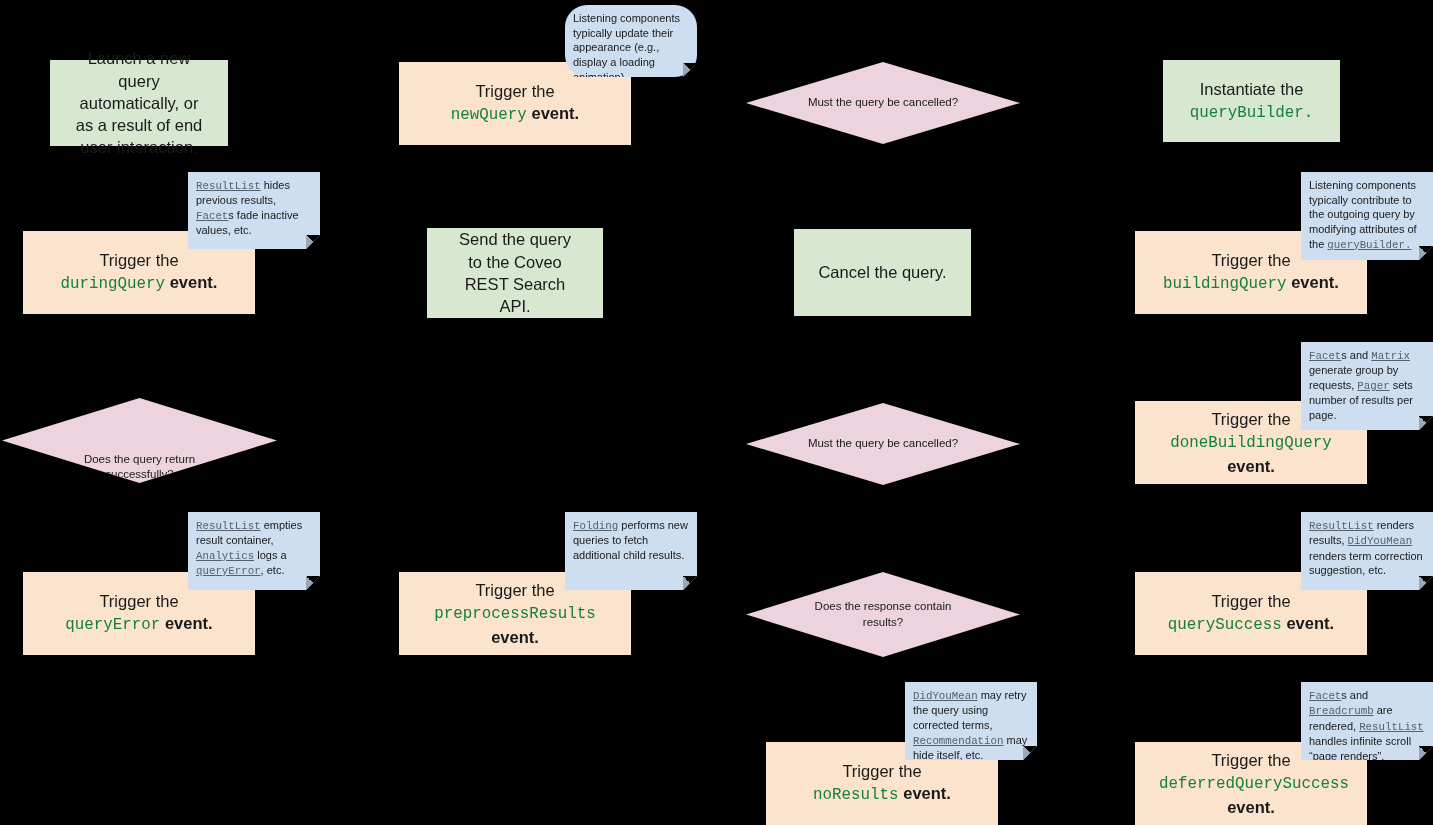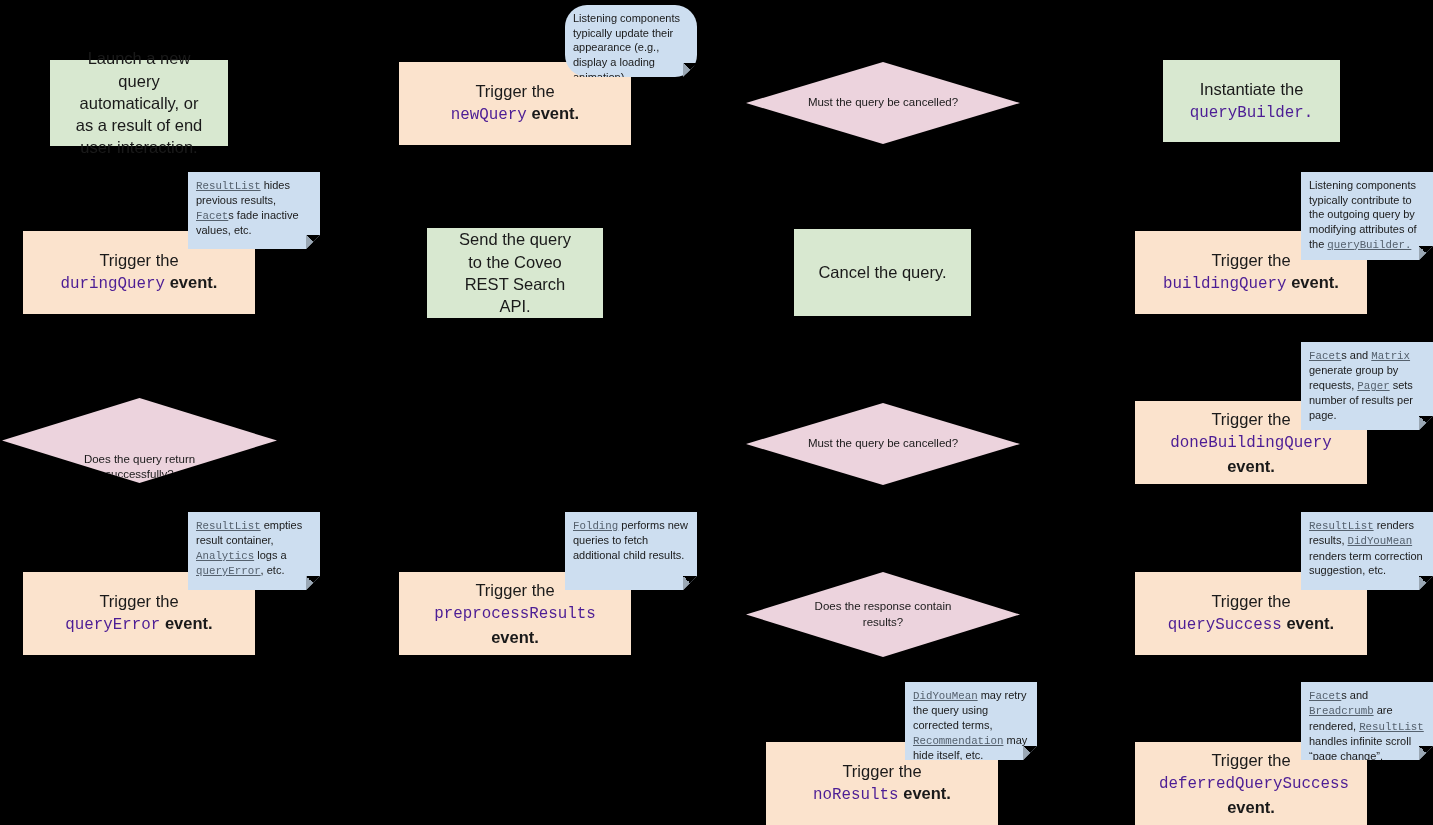--- a/index.html
+++ b/index.html
@@ -77,21 +77,21 @@
     background: linear-gradient(225deg, #000 0 50%, #9aa7b4 50% 100%);
   }
 
   
   .code {
     font-family: "Liberation Mono", "DejaVu Sans Mono", monospace;
     color: #4c4c4c;
   }
   .node .code {
     font-size: 0.96em;
-    color: #4c1d95;
+    color: #15803d;
   }
   .note .code { font-size: 0.98em; color: #55616e; text-decoration: underline; }
 
   .bold { font-weight: bold; text-align: right; }
 </style>
 </head>
 <body>
 
 <div id="canvas">
 
@@ -253,18 +253,18 @@
 
   <div class="note" style="left:905px; top:682px; width:132px; height:78px;">
     <div>
       <span class="code">DidYouMean</span><span> may retry the query using corrected terms, </span><span class="code">Recommendation</span><span> may hide itself, etc.</span>
     </div>
     <span class="fold"></span>
   </div>
 
   <div class="note" style="left:1301px; top:682px; width:132px; height:78px;">
     <div>
-      <span class="code">Facet</span><span>s and </span><span class="code">Breadcrumb</span><span> are rendered, </span><span class="code">ResultList</span><span> handles infinite scroll “page change”.</span>
+      <span class="code">Facet</span><span>s and </span><span class="code">Breadcrumb</span><span> are rendered, </span><span class="code">ResultList</span><span> handles infinite scroll “page renders”.</span>
     </div>
     <span class="fold"></span>
   </div>
 
 </div>
 
 </body></html>

